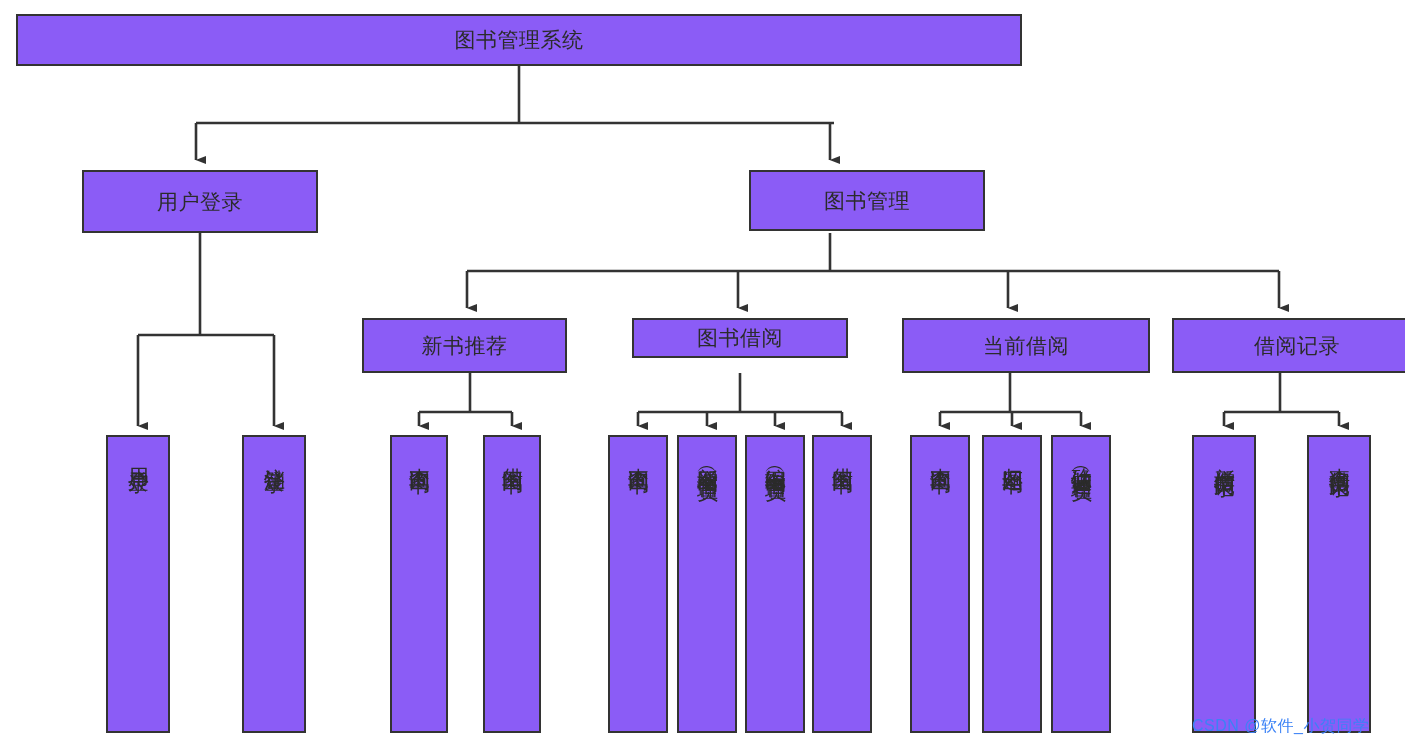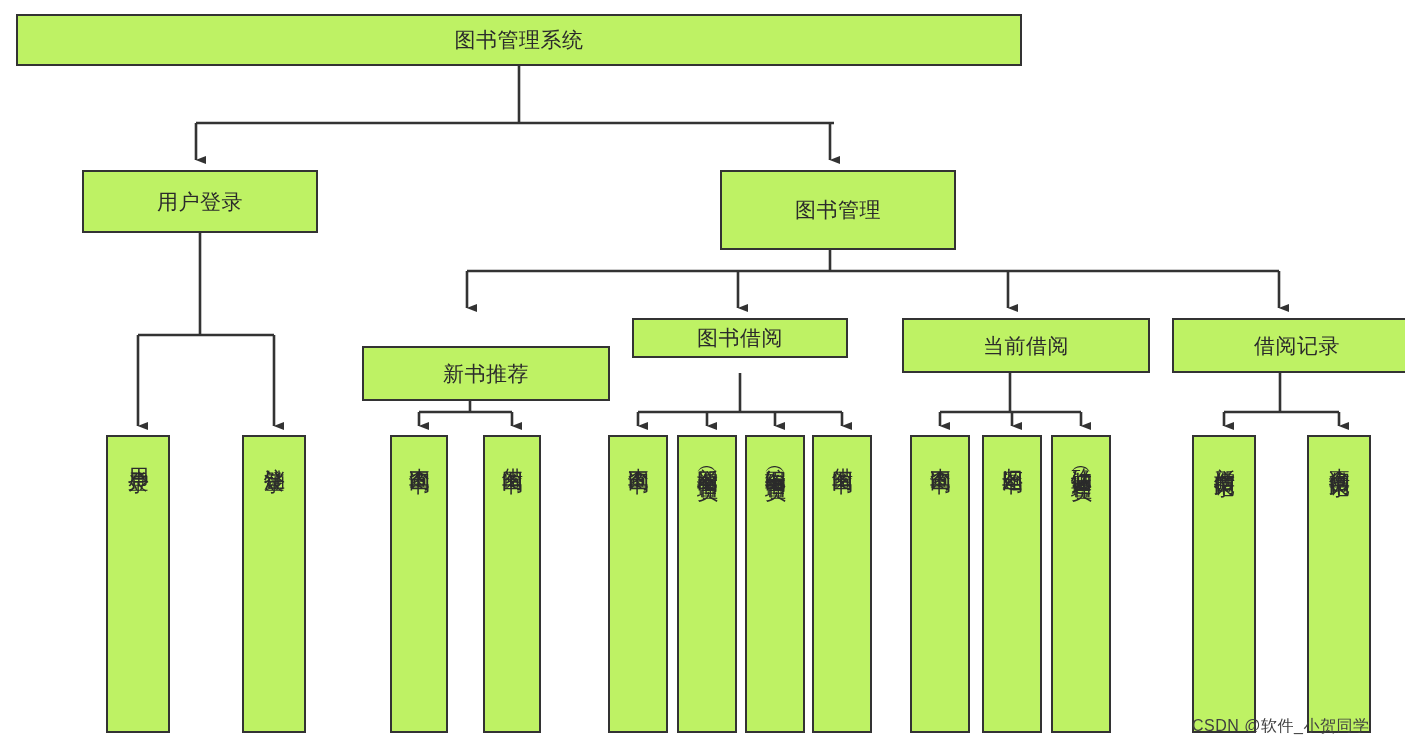--- a/index.html
+++ b/index.html
@@ -21,21 +21,21 @@
     position: absolute;
     left: 0;
     top: 0;
     width: 1405px;
     height: 747px;
     pointer-events: none;
   }
   .node {
     position: absolute;
     box-sizing: border-box;
-    background: #bef264;
+    background: #8b5cf6;
     border: 2px solid #333333;
     display: flex;
     align-items: center;
     justify-content: center;
     overflow: hidden;
   }
   .node-label {
     color: #2b2b2b;
     text-align: center;
     line-height: 1.12;
@@ -52,21 +52,21 @@
   }
   .node.vertical .node-label {
     writing-mode: vertical-rl;
     text-orientation: upright;
     font-size: 21px;
     line-height: 1.28;
     letter-spacing: 2px;
   }
   .watermark {
     position: absolute;
-    color: #404040;
+    color: #3b82f6;
     font-size: 16px;
     white-space: nowrap;
     letter-spacing: 0.5px;
   }
 </style>
 </head>
 <body>
 
 <div id="canvas">
 
@@ -121,25 +121,25 @@
     </g>
   </svg>
 
   <div class="node horizontal" style="left:16px; top:14px; width:1006px; height:52px;">
     <span class="node-label">图书管理系统</span>
   </div>
 
   <div class="node horizontal" style="left:82px; top:170px; width:236px; height:63px;">
     <span class="node-label">用户登录</span>
   </div>
-  <div class="node horizontal" style="left:720px; top:170px; width:236px; height:80px;">
+  <div class="node horizontal" style="left:749px; top:170px; width:236px; height:61px;">
     <span class="node-label">图书管理</span>
   </div>
 
-  <div class="node horizontal" style="left:362px; top:318px; width:248px; height:55px;margin-top:28px;">
+  <div class="node horizontal" style="left:362px; top:318px; width:205px; height:55px;">
     <span class="node-label">新书推荐</span>
   </div>
   <div class="node horizontal" style="left:632px; top:318px; width:216px; height:40px;">
     <span class="node-label">图书借阅</span>
   </div>
   <div class="node horizontal" style="left:902px; top:318px; width:248px; height:55px;">
     <span class="node-label">当前借阅</span>
   </div>
   <div class="node horizontal" style="left:1172px; top:318px; width:250px; height:55px;">
     <span class="node-label">借阅记录</span>

